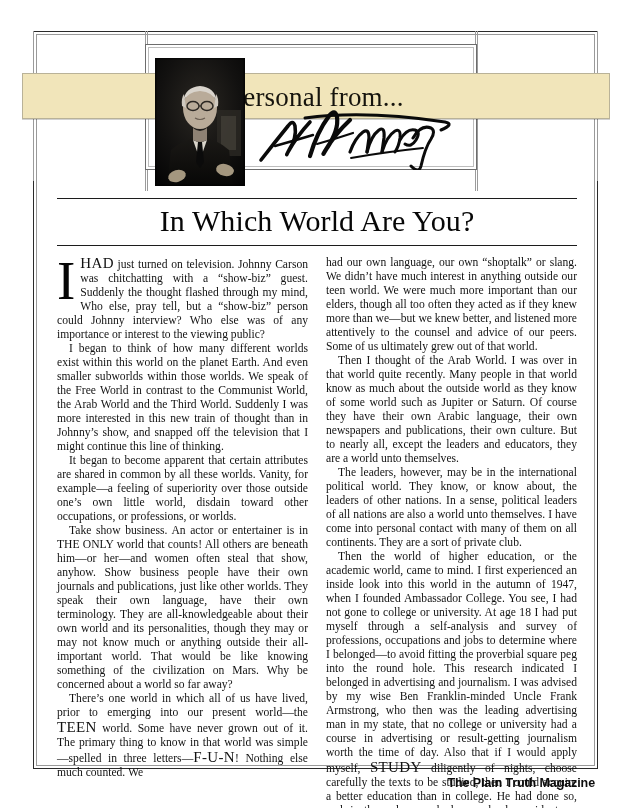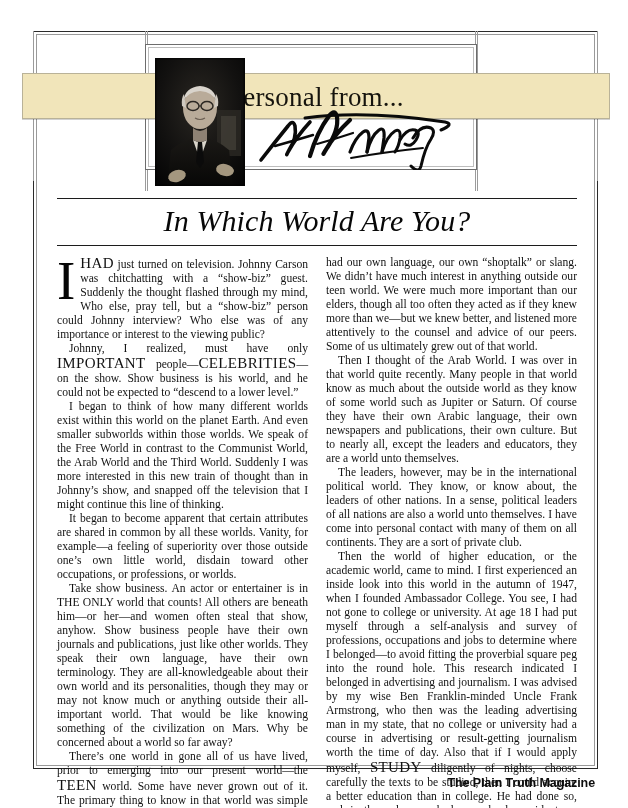--- a/index.html
+++ b/index.html
@@ -119,21 +119,20 @@
     height: 62px;
   }
   .signature svg { display: block; }
 
   
   .title-block {
     position: absolute;
     left: 57px;
     top: 198px;
     width: 520px;
-    font-style: italic;
   }
   .rule-top {
     height: 1px;
     background: #1c1c1c;
     width: 100%;
   }
   .rule-bottom {
     height: 1px;
     background: #1c1c1c;
     width: 100%;
@@ -296,25 +295,24 @@
 
 <div class="title-block">
   <div class="rule-top"></div>
   <div class="article-title">In Which World Are You?</div>
   <div class="rule-bottom"></div>
 </div>
 
 <div class="columns">
   <div class="col" id="left-col">
       <p class="dropcap-para"><span class="dropcap">I</span><span class="sc">HAD</span><span> just turned on television. Johnny Carson was chitchatting with a “show-biz” guest. Suddenly the thought flashed through my mind, Who else, pray tell, </span><span class="it">but</span><span> a “show-biz” person </span><span class="it">could</span><span> Johnny interview? Who else was of any importance or interest to the viewing public?</span></p>
-      <p><span>Johnny, I realized, must have only </span><span class="sc">IMPORTANT</span><span> people—</span><span class="sc">CELEBRITIES</span><span>—on the show. Show business is his world, and he could not be expected to “descend to a lower level.”</span></p>
       <p><span>I began to think of how many different worlds exist within this world on the planet Earth. And even smaller subworlds within those worlds. We speak of the Free World in contrast to the Communist World, the Arab World and the Third World. Suddenly I was more interested in this new train of thought than in Johnny’s show, and snapped off the television that I might continue this line of thinking.</span></p>
       <p><span>It began to become apparent that certain attributes are shared in common by all these worlds. Vanity, for example—a feeling of superiority over those outside one’s own little world, disdain toward other occupations, or professions, or worlds.</span></p>
       <p><span>Take show business. An actor or entertainer is in </span><span class="it">THE ONLY</span><span> world that counts! All others are beneath him—or her—and women often steal that show, anyhow. Show business people have their own journals and publications, just like other worlds. They speak their own language, have their own terminology. They are all-knowledgeable about their own world and its personalities, though they may or may not know much or anything outside their all-important world. That would be like knowing something of the civilization on Mars. Why be concerned about a world so far away?</span></p>
-      <p><span>There’s </span><span class="it">one</span><span> world in gone all of us have lived, prior to emerging into our present world—the </span><span class="sc">TEEN</span><span> world. Some have never grown out of it. The primary thing to know in that world was simple—spelled in three letters—</span><span class="sc">F-U-N</span><span>! Nothing else much counted. We</span></p>
+      <p><span>There’s </span><span class="it">one</span><span> world in which all of us have lived, prior to emerging into our present world—the </span><span class="sc">TEEN</span><span> world. Some have never grown out of it. The primary thing to know in that world was simple—spelled in three letters—</span><span class="sc">F-U-N</span><span>! Nothing else much counted. We</span></p>
     </div>
   <div class="col" id="right-col">
       <p class="noindent"><span>had our own language, our own “shoptalk” or slang. We didn’t have much interest in anything outside our teen world. We were much more important than our elders, though all too often they acted as if they knew more than we—but we knew better, and listened more attentively to the counsel and advice of our peers. Some of us ultimately grew out of that world.</span></p>
       <p><span>Then I thought of the Arab World. I was over in that world quite recently. Many people in that world know as much about the outside world as they know of some world such as Jupiter or Saturn. Of course they have their own Arabic language, their own newspapers and publications, their own culture. But to nearly all, except the leaders and educators, they are a world unto themselves.</span></p>
       <p><span>The leaders, however, may be in the international political world. They know, or know about, the leaders of other nations. In a sense, political leaders of all nations are also a world unto themselves. I have come into personal contact with many of them on all continents. They are a sort of private club.</span></p>
       <p><span>Then the world of higher education, or the academic world, came to mind. I first experienced an inside look into this world in the autumn of 1947, when I founded Ambassador College. You see, I had not gone to college or university. At age 18 I had put myself through a self-analysis and survey of professions, occupations and jobs to determine where I belonged—to avoid fitting the proverbial square peg into the round hole. This research indicated I belonged in advertising and journalism. I was advised by my wise Ben Franklin-minded Uncle Frank Armstrong, who then was the leading advertising man in my state, that no college or university had a course in advertising or result-getting journalism worth the time of day. Also that if I would apply myself, </span><span class="sc">STUDY</span><span> diligently of nights, choose carefully the texts to be studied, then I could acquire a better education than in college. He had done so, and, in those days, so had many bank presidents or board</span></p>
     </div>
 </div>
 
 <div class="footer">The Plain Truth Magazine</div>

